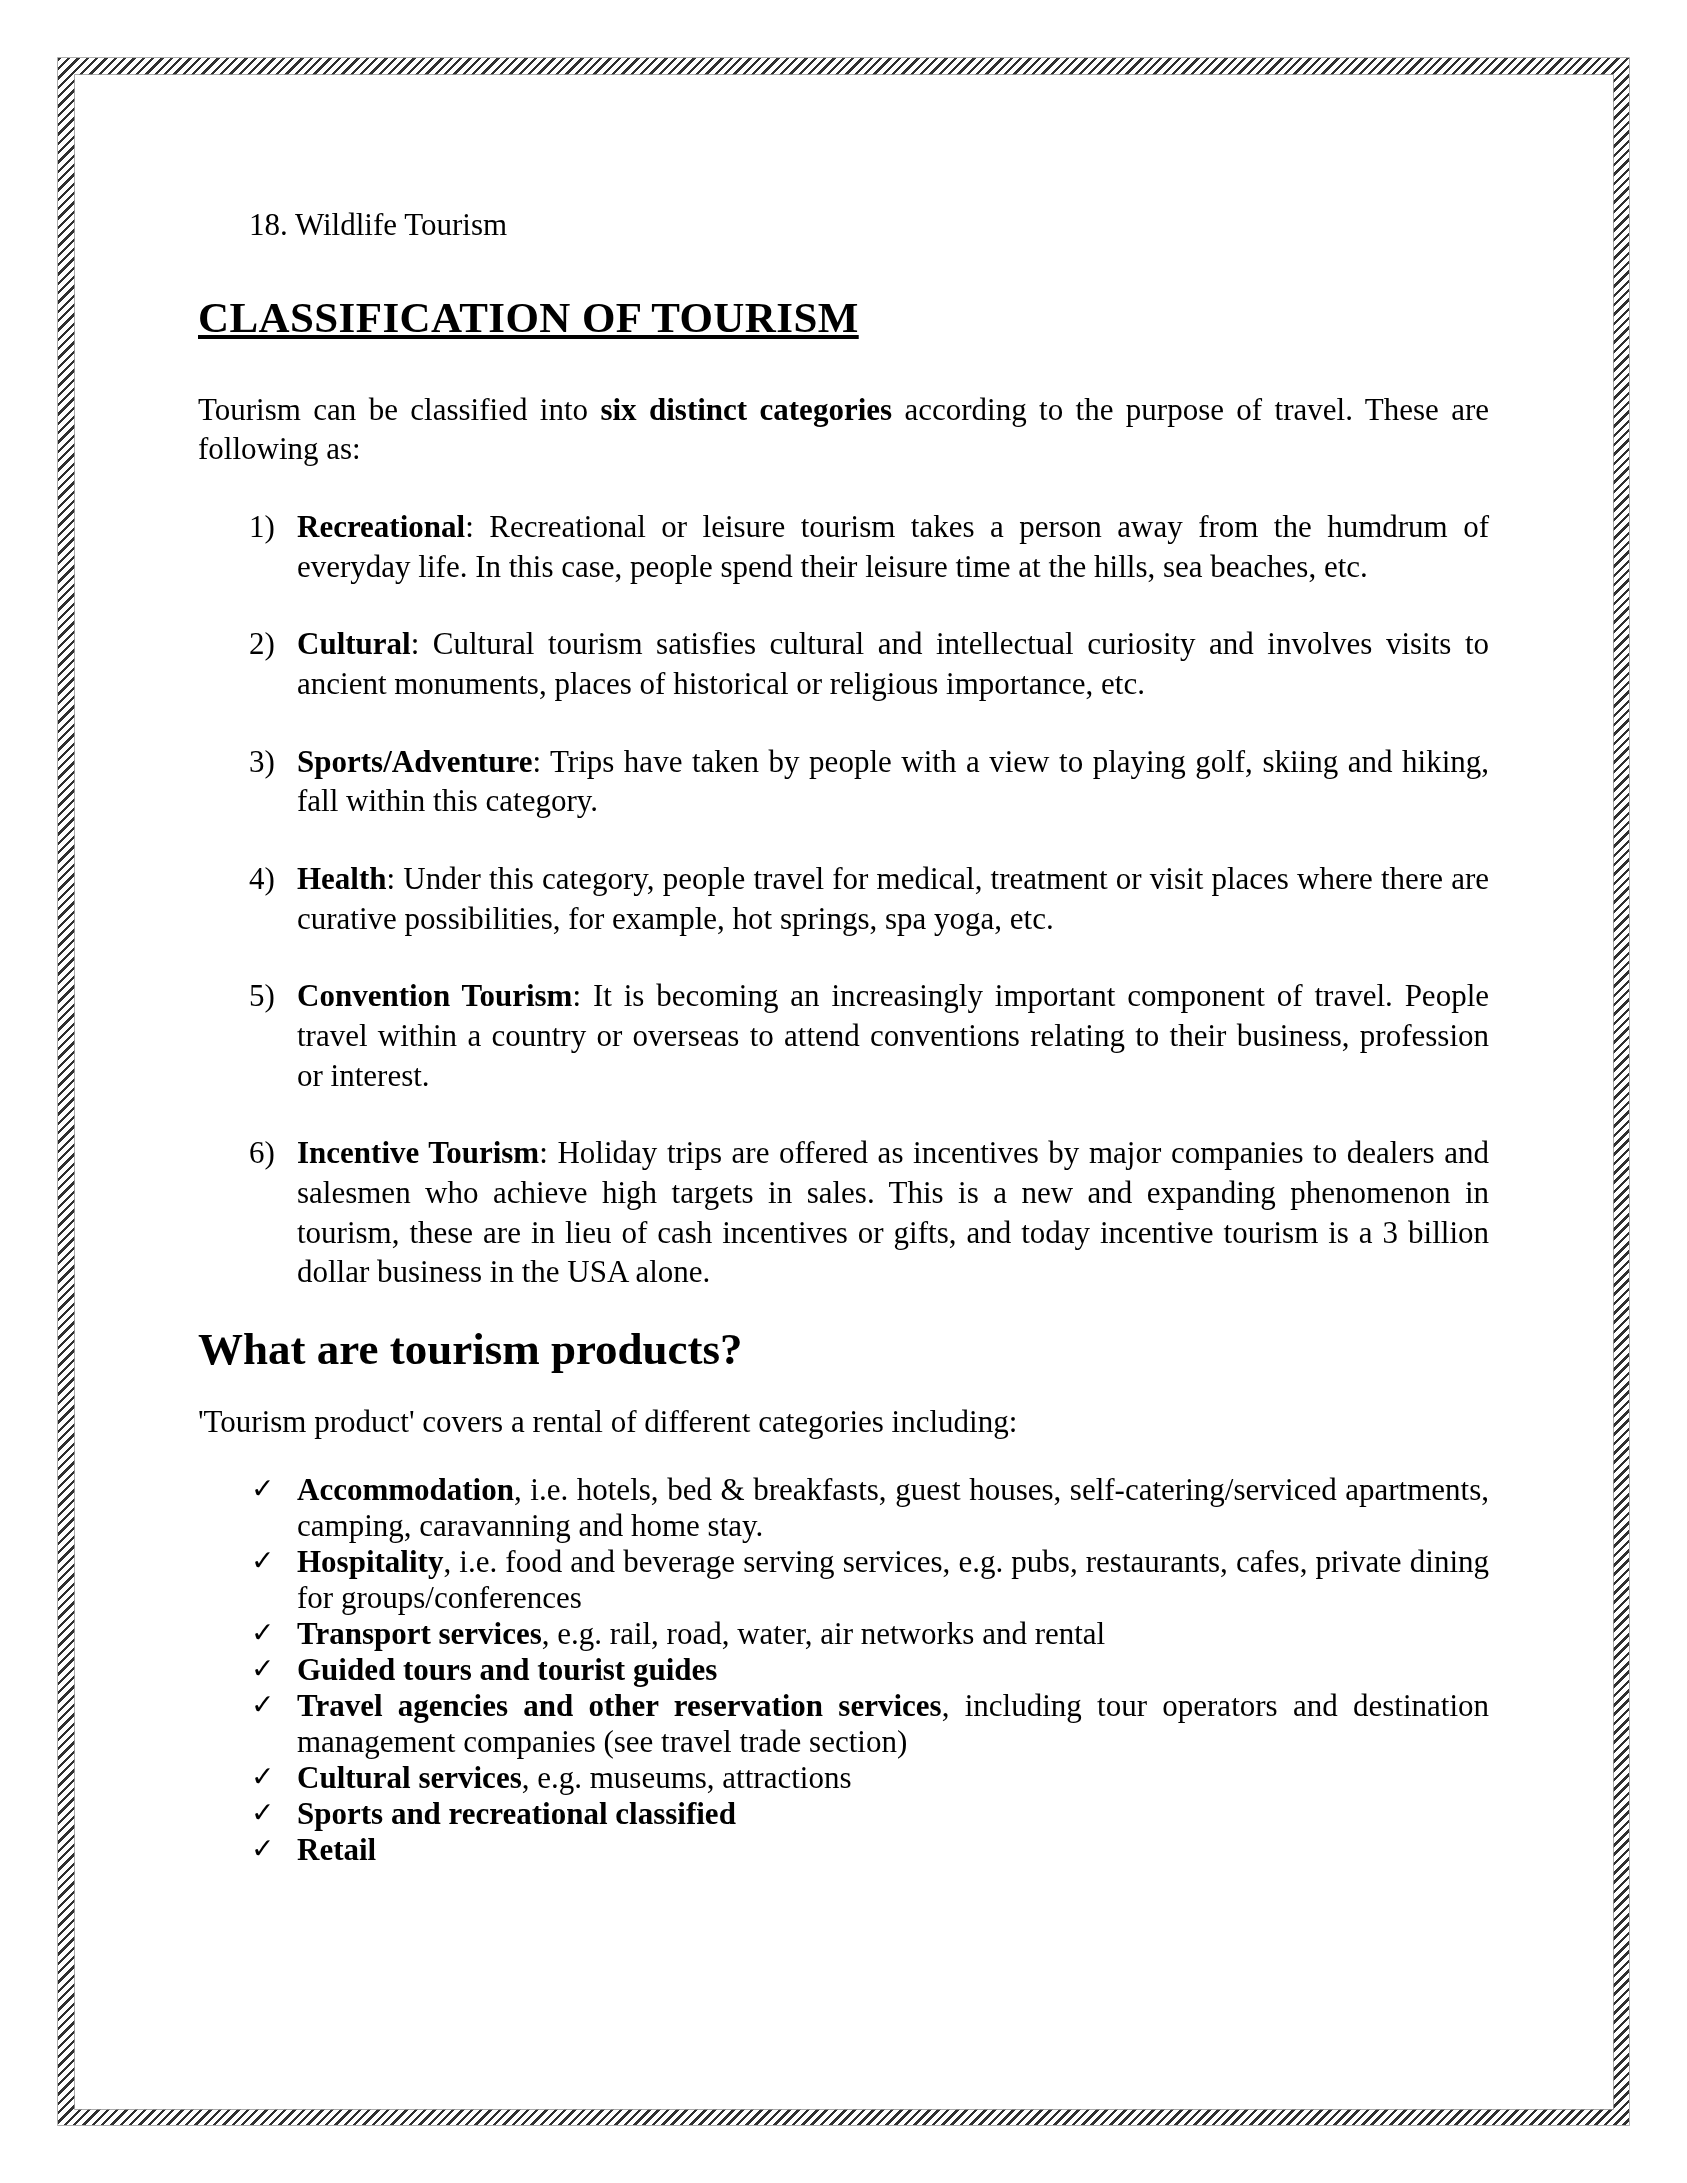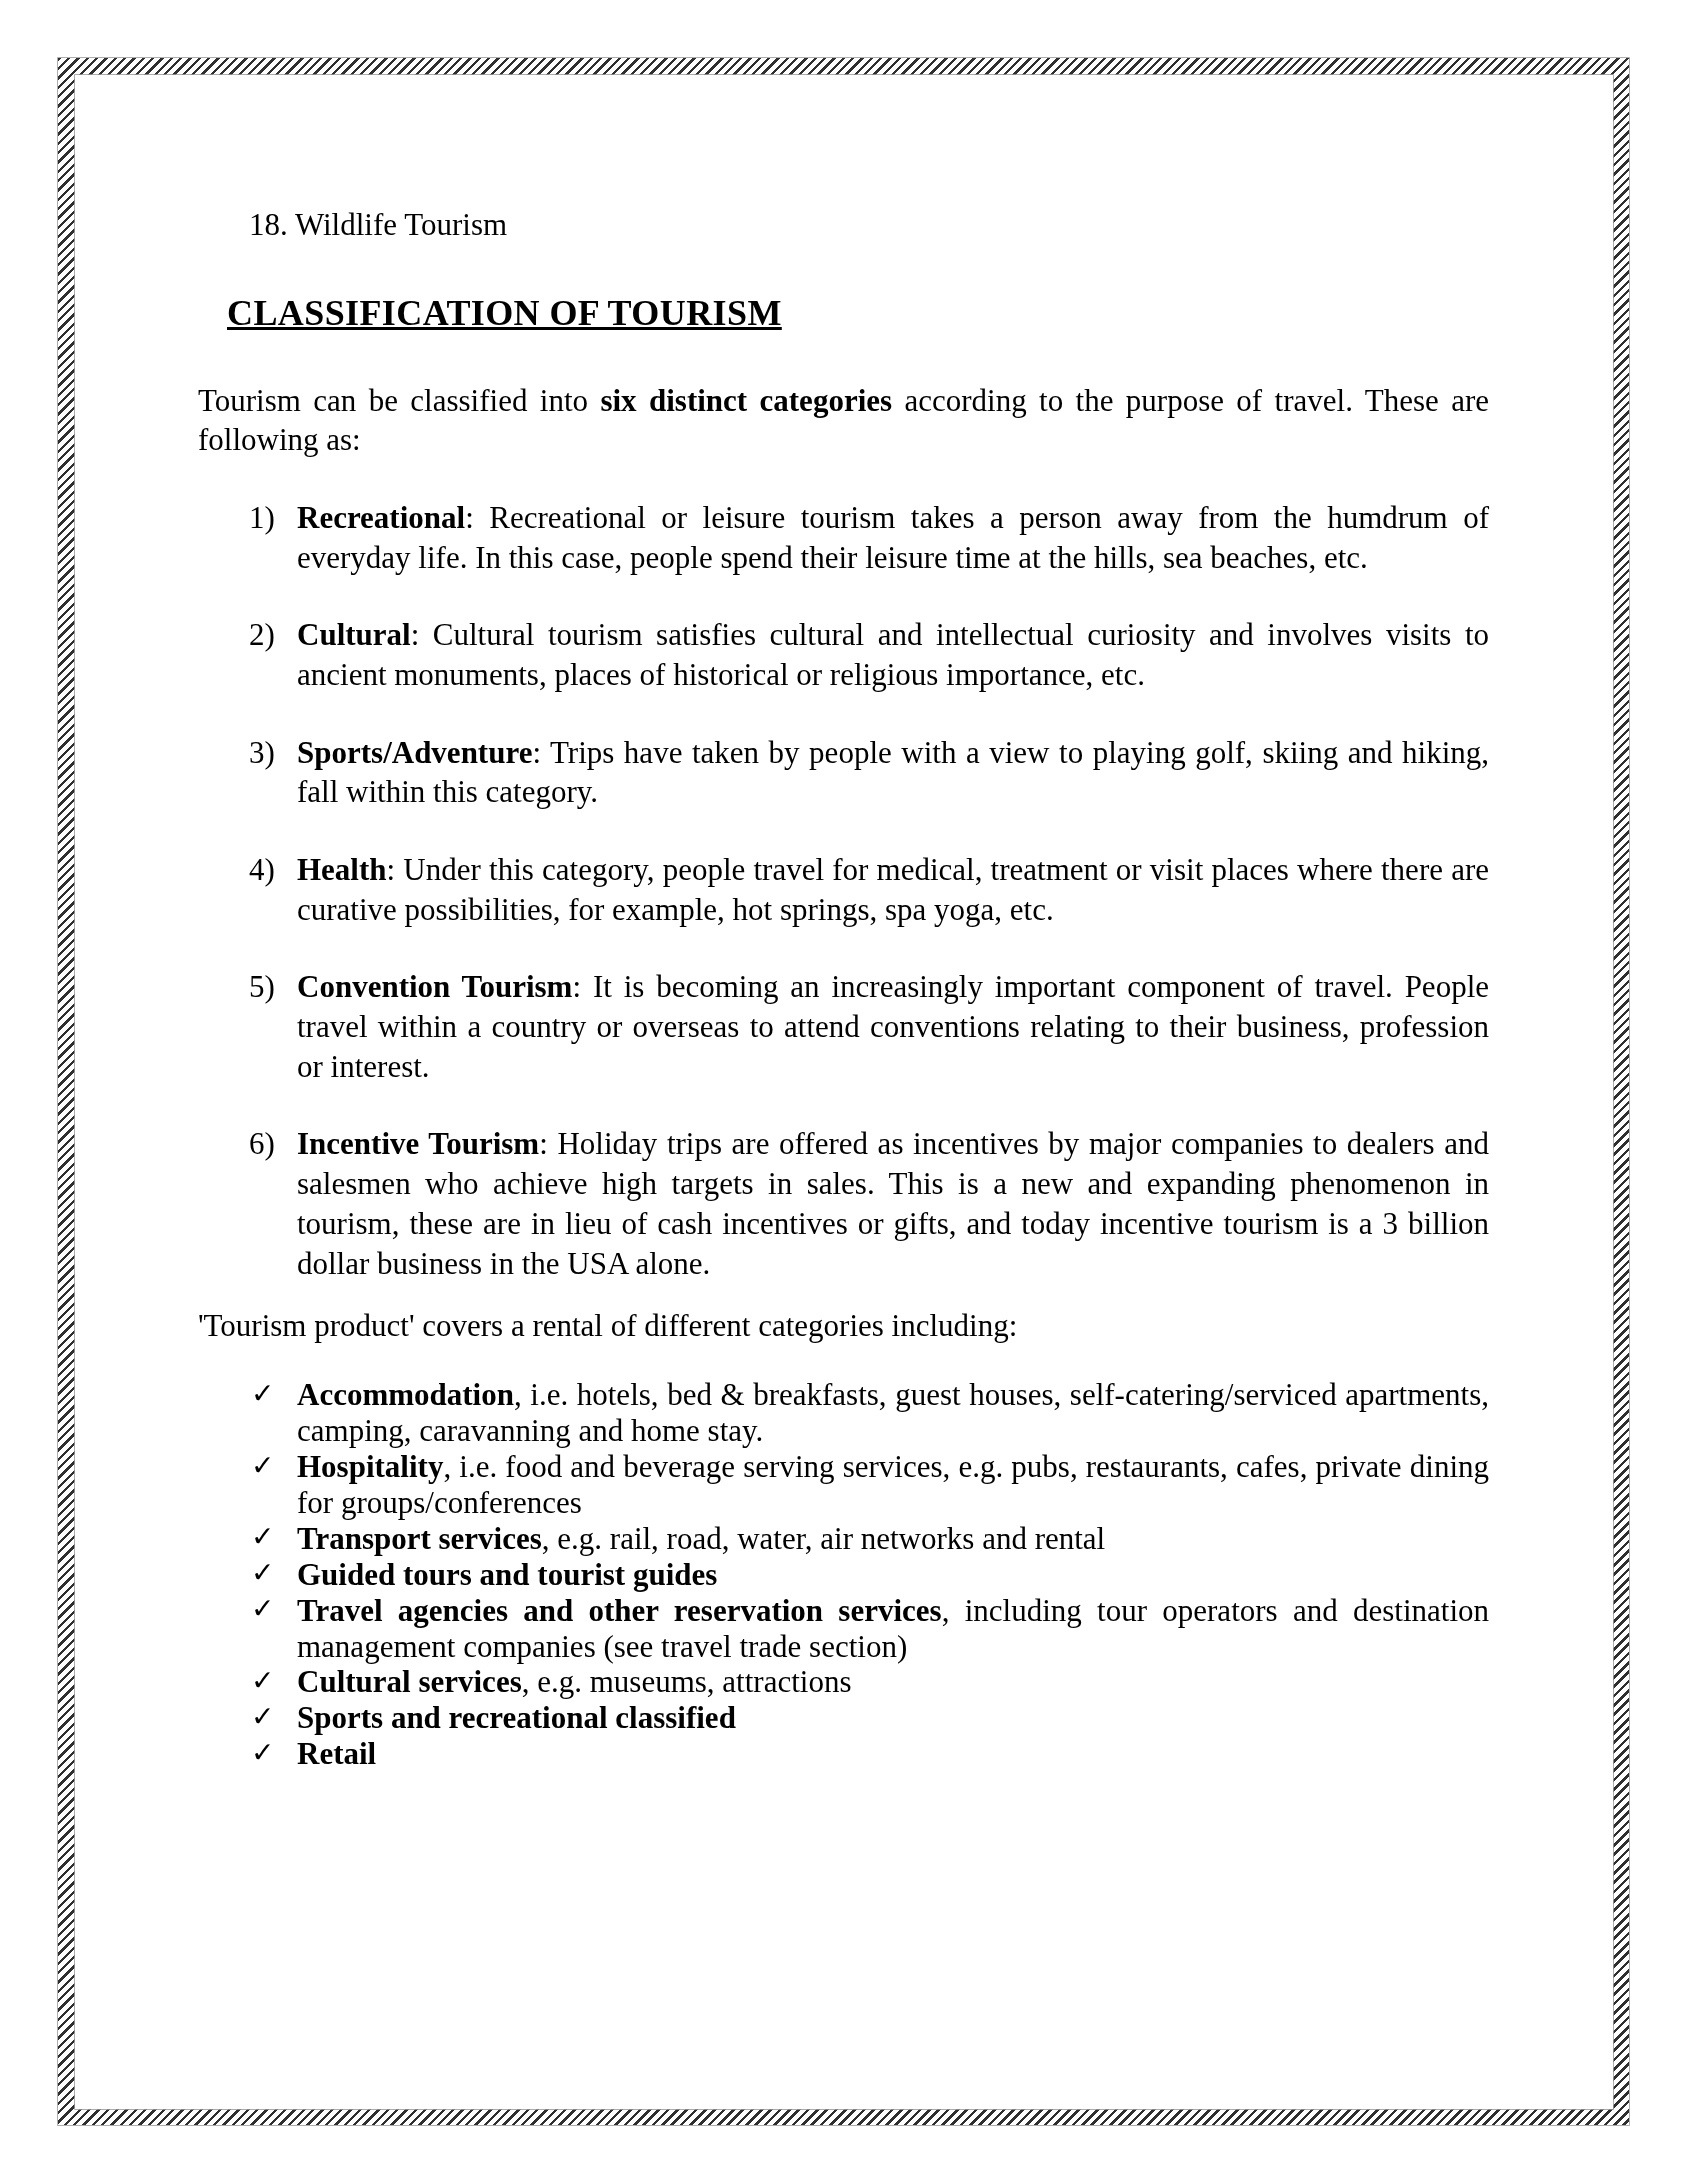--- a/index.html
+++ b/index.html
@@ -24,25 +24,24 @@
   }
   .content {
     position:absolute;
     left:198px; right:198px; top:205px;
     font-size:31px;
     line-height:1.28;
   }
   .pre-item { padding-left:51px; }
   .main-heading {
     margin-top:45px;
-    font-size:36px;
+    font-size:43px;
     font-weight:bold;
     text-decoration:underline;
     letter-spacing:0.4px;
-    margin-left:29px;
   }
   .intro { margin-top:45px; text-align:justify; }
   .num-list { margin-top:0; }
   .num-item {
     position:relative;
     margin-top:38px;
     padding-left:99px;
     text-align:justify;
   }
   .num-item .marker { position:absolute; left:51px; top:0; }
@@ -98,20 +97,21 @@
     <div class="num-item">
       <span class="marker">5)</span><b>Convention Tourism</b><span>: It is becoming an increasingly important component of travel. People travel within a country or overseas to attend conventions relating to their business, profession or interest.</span>
     </div>
 
     <div class="num-item">
       <span class="marker">6)</span><b>Incentive Tourism</b><span>: Holiday trips are offered as incentives by major companies to dealers and salesmen who achieve high targets in sales. This is a new and expanding phenomenon in tourism, these are in lieu of cash incentives or gifts, and today incentive tourism is a 3 billion dollar business in the USA alone.</span>
     </div>
 
   </div>
 
+  <h2 class="products-heading">What are tourism products?</h2>
 
   <p class="products-intro">'Tourism product' covers a rental of different categories including:</p>
 
   <div class="check-list">
 
     <div class="check-item">
       <span class="check">✓</span><b>Accommodation</b><span>, i.e. hotels, bed &amp; breakfasts, guest houses, self-catering/serviced apartments, camping, caravanning and home stay.</span>
     </div>
 
     <div class="check-item">

